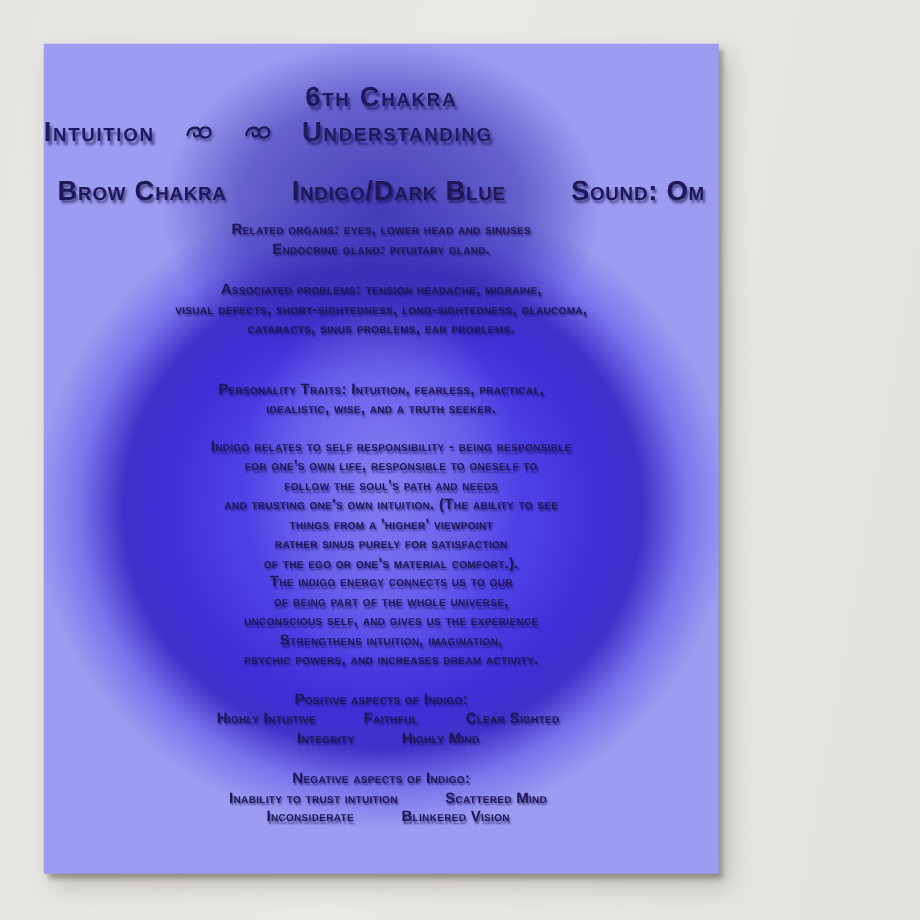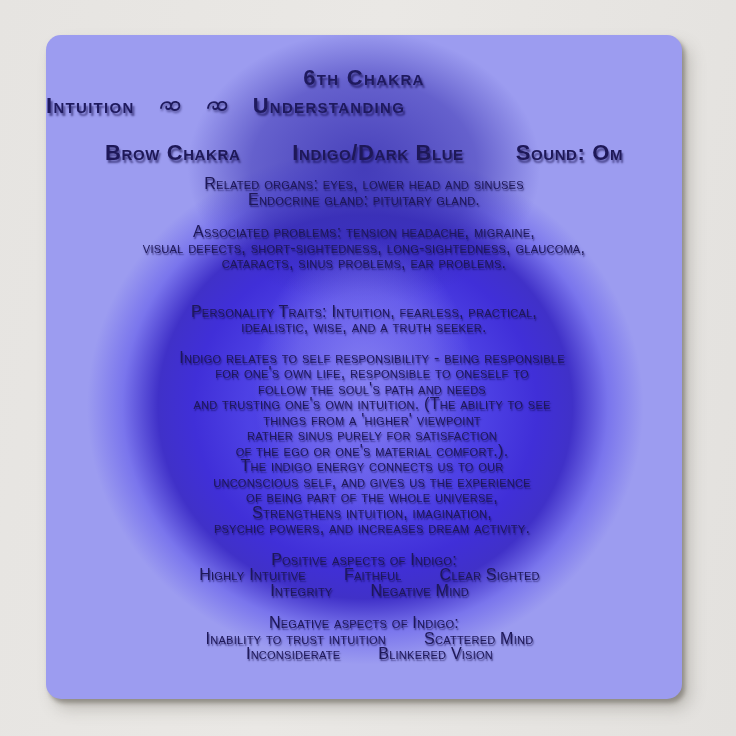--- a/index.html
+++ b/index.html
@@ -11,39 +11,38 @@
     font-family: "Liberation Sans", "DejaVu Sans", sans-serif;
   }
   .page {
     position: relative;
     width: 736px;
     height: 736px;
     background: linear-gradient(100deg, #e6e4e1 0%, #eae8e5 45%, #e3e1de 100%);
   }
   .poster {
     position: absolute;
-    left: 46px;
+    left: 35px;
     top: 35px;
-    width: 636px;
+    width: 540px;
     height: 664px;
     background-color: #9c9cf0;
     background-image:
       
       radial-gradient(ellipse 150px 200px at 50% 53%,
         rgba(148,144,246,0.80) 0%, rgba(148,144,246,0.38) 48%, rgba(148,144,246,0) 74%),
       
       radial-gradient(ellipse 245px 190px at 50% 20%,
         rgba(56,48,176,0.85) 0%, rgba(56,48,176,0.55) 46%, rgba(56,48,176,0) 72%),
       
       radial-gradient(ellipse 296px 274px at 50.2% 56%,
         rgba(74,61,228,0.96) 0%, rgba(74,61,228,0.96) 40%,
         rgba(64,47,216,1) 58%, rgba(59,43,198,0.95) 70%,
         rgba(97,89,234,0.58) 82%, rgba(156,156,241,0) 94%);
     box-shadow: 3px 4px 4px rgba(104,98,90,0.55), 8px 10px 16px rgba(104,98,90,0.30);
-    border-radius: 15px;
   }
   .content {
     position: relative;
     width: 100%;
     height: 100%;
     box-sizing: border-box;
     padding-top: 29px;
     text-align: center;
     font-variant: small-caps;
     color: #1e1858;
@@ -69,24 +68,24 @@
     display: flex;
     justify-content: center;
     gap: 52px;
     font-size: 22px;
     font-weight: 600;
     line-height: 22px;
     letter-spacing: 0.6px;
     text-shadow: 1.5px 2.5px 2px rgba(12,6,70,0.55);
   }
   .sec {
-    font-size: 16px;
+    font-size: 12px;
     line-height: 15.5px;
     letter-spacing: 0.25px;
-    font-weight: 400;
+    font-weight: 700;
     text-shadow: 1px 2px 1.5px rgba(12,6,70,0.58);
   }
   .sec-organs      { margin-top: 12px; }
   .sec-problems    { margin-top: 17px; }
   .sec-personality { margin-top: 33px; }
   .sec-meaning     { margin-top: 15px; padding-left: 16px; }
   .sec-positive    { margin-top: 16px; }
   .sec-negative    { margin-top: 17px; }
   .row {
     display: flex;
@@ -143,36 +142,36 @@
 
       <div class="sec sec-meaning">
         <div>Indigo relates to self responsibility - being responsible</div>
         <div>for one's own life, responsible to oneself to</div>
         <div>follow the soul's path and needs</div>
         <div>and trusting one's own intuition. (The ability to see</div>
         <div>things from a 'higher' viewpoint</div>
         <div>rather sinus purely for satisfaction</div>
         <div>of the ego or one's material comfort.).</div>
         <div>The indigo energy connects us to our</div>
+        <div>of being part of the whole universe,</div>
         <div>unconscious self, and gives us the experience</div>
-        <div>of being part of the whole universe,</div>
         <div>Strengthens intuition, imagination,</div>
         <div>psychic powers, and increases dream activity.</div>
       </div>
 
       <div class="sec sec-positive">
         <div>Positive aspects of Indigo:</div>
         <div class="row">
           <span>Highly Intuitive</span>
           <span>Faithful</span>
           <span>Clear Sighted</span>
         </div>
         <div class="row">
           <span>Integrity</span>
-          <span>Negative Mind</span>
+          <span>Highly Mind</span>
         </div>
       </div>
 
       <div class="sec sec-negative">
         <div>Negative aspects of Indigo:</div>
         <div class="row">
           <span>Inability to trust intuition</span>
           <span>Scattered Mind</span>
         </div>
         <div class="row">

